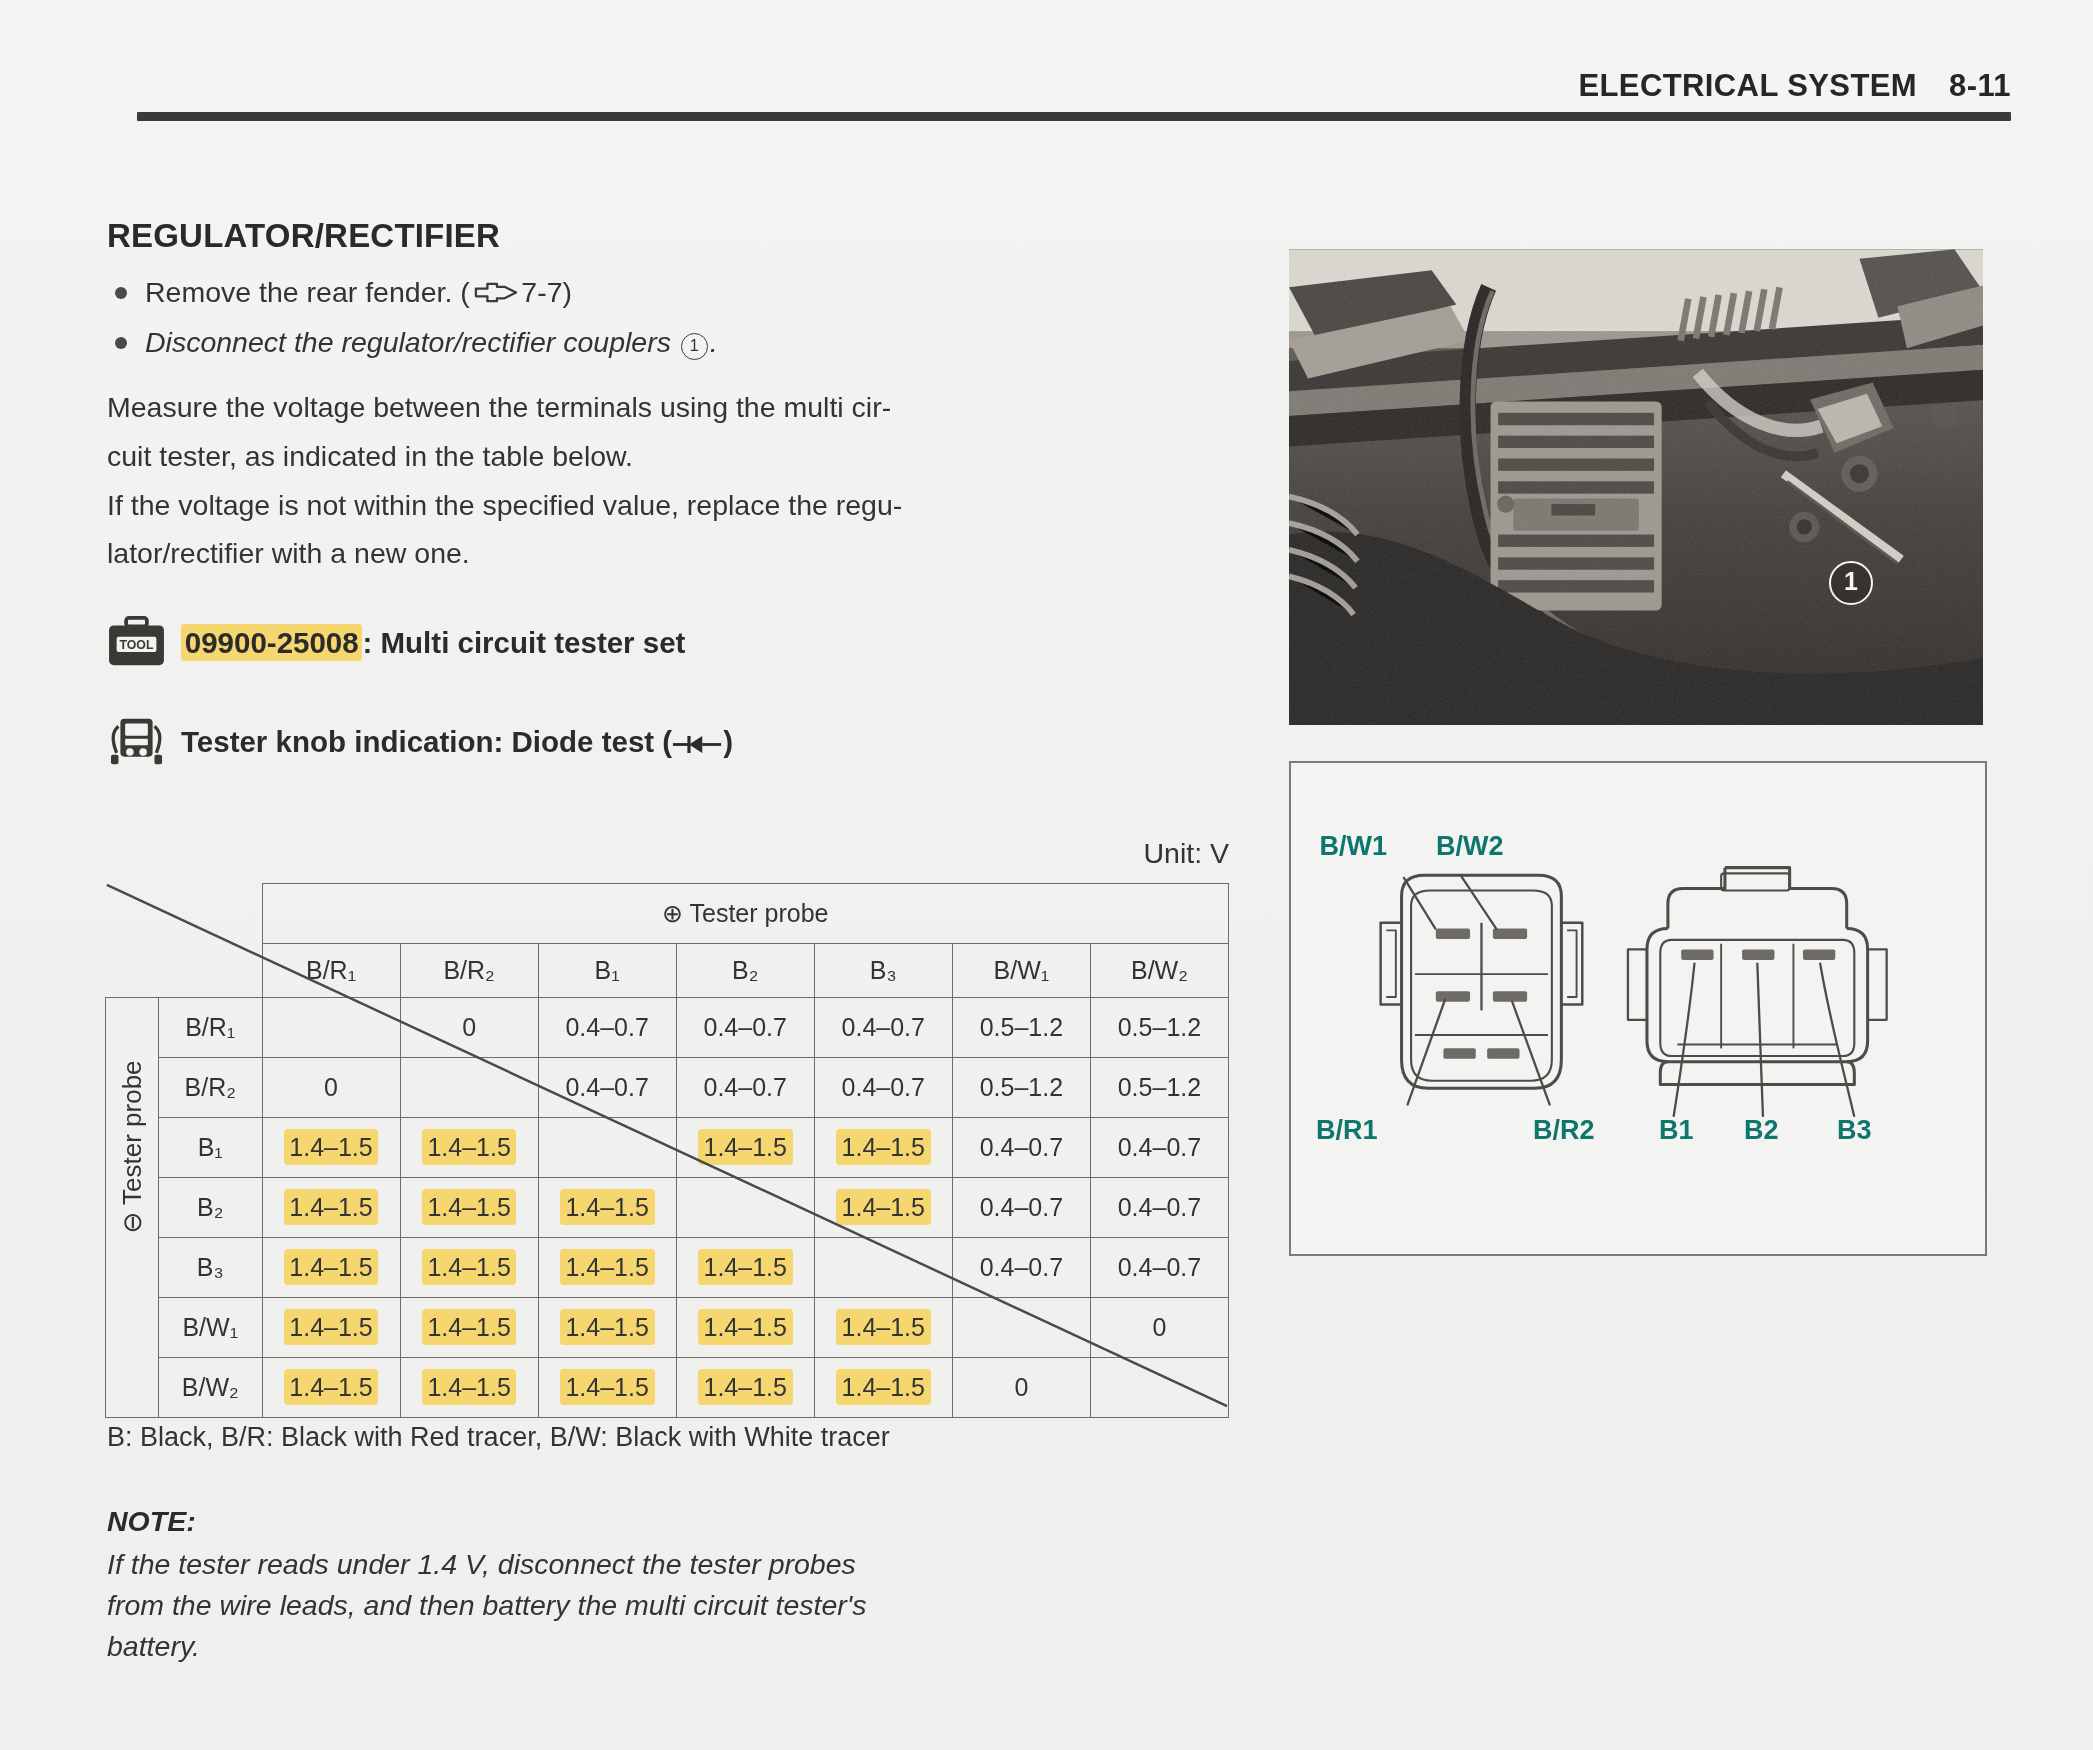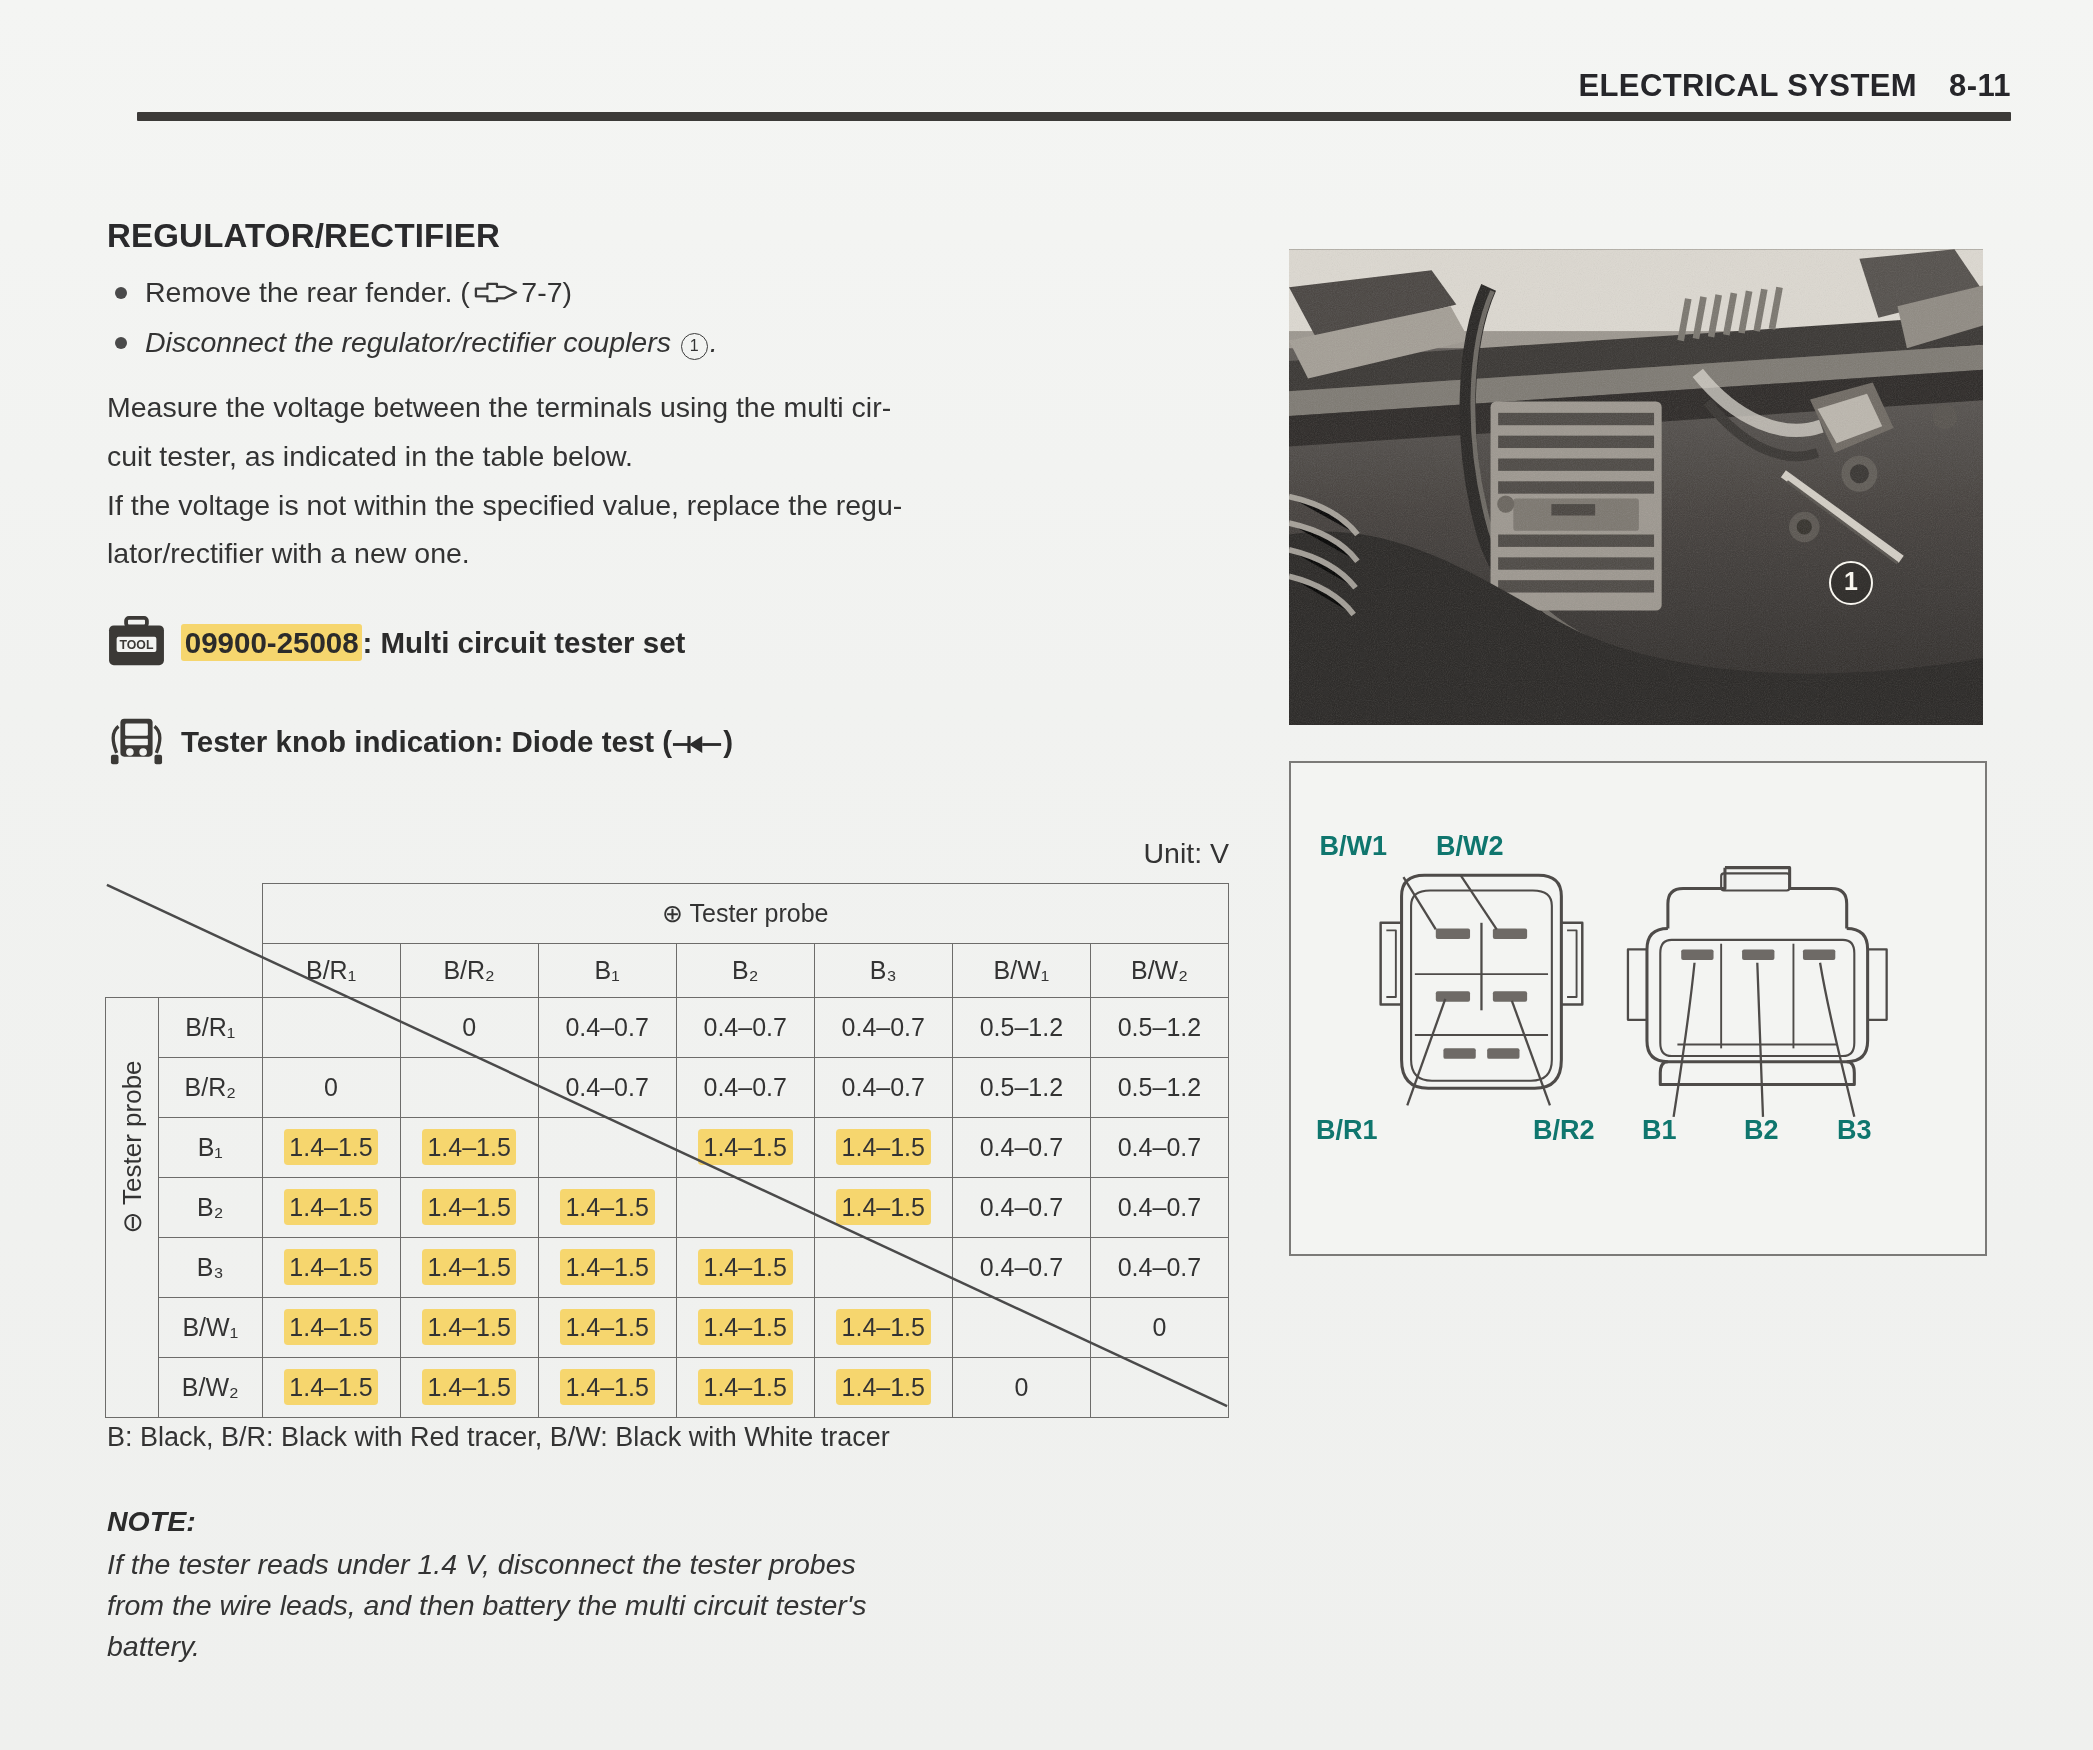--- a/index.html
+++ b/index.html
@@ -452,19 +452,19 @@
 
         <path d="M424 210 C418 270 410 320 402 372" stroke-width="2.4"></path>
         <path d="M490 210 C492 270 494 320 496 372" stroke-width="2.4"></path>
         <path d="M556 210 C566 270 580 320 592 372" stroke-width="2.4"></path>
       </g>
     </svg>
     <span class="lblc" style="left:28.5px;top:68px;">B/W1</span>
     <span class="lblc" style="left:145px;top:68px;">B/W2</span>
     <span class="lblc" style="left:25px;top:352px;">B/R1</span>
     <span class="lblc" style="left:242px;top:352px;">B/R2</span>
-    <span class="lblc" style="left:351px;top:352px;">B1</span>
+    <span class="lblc" style="left:368px;top:352px;">B1</span>
     <span class="lblc" style="left:453px;top:352px;">B2</span>
     <span class="lblc" style="left:546px;top:352px;">B3</span>
   </div>
 
 </div>
 
 
 </body></html>

